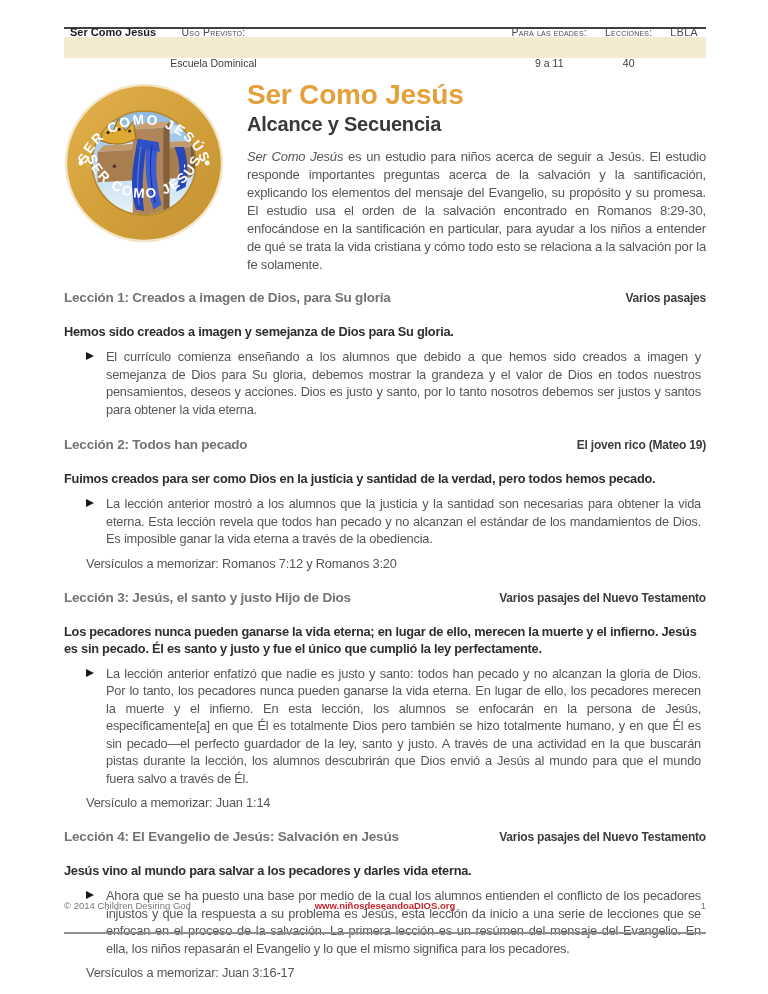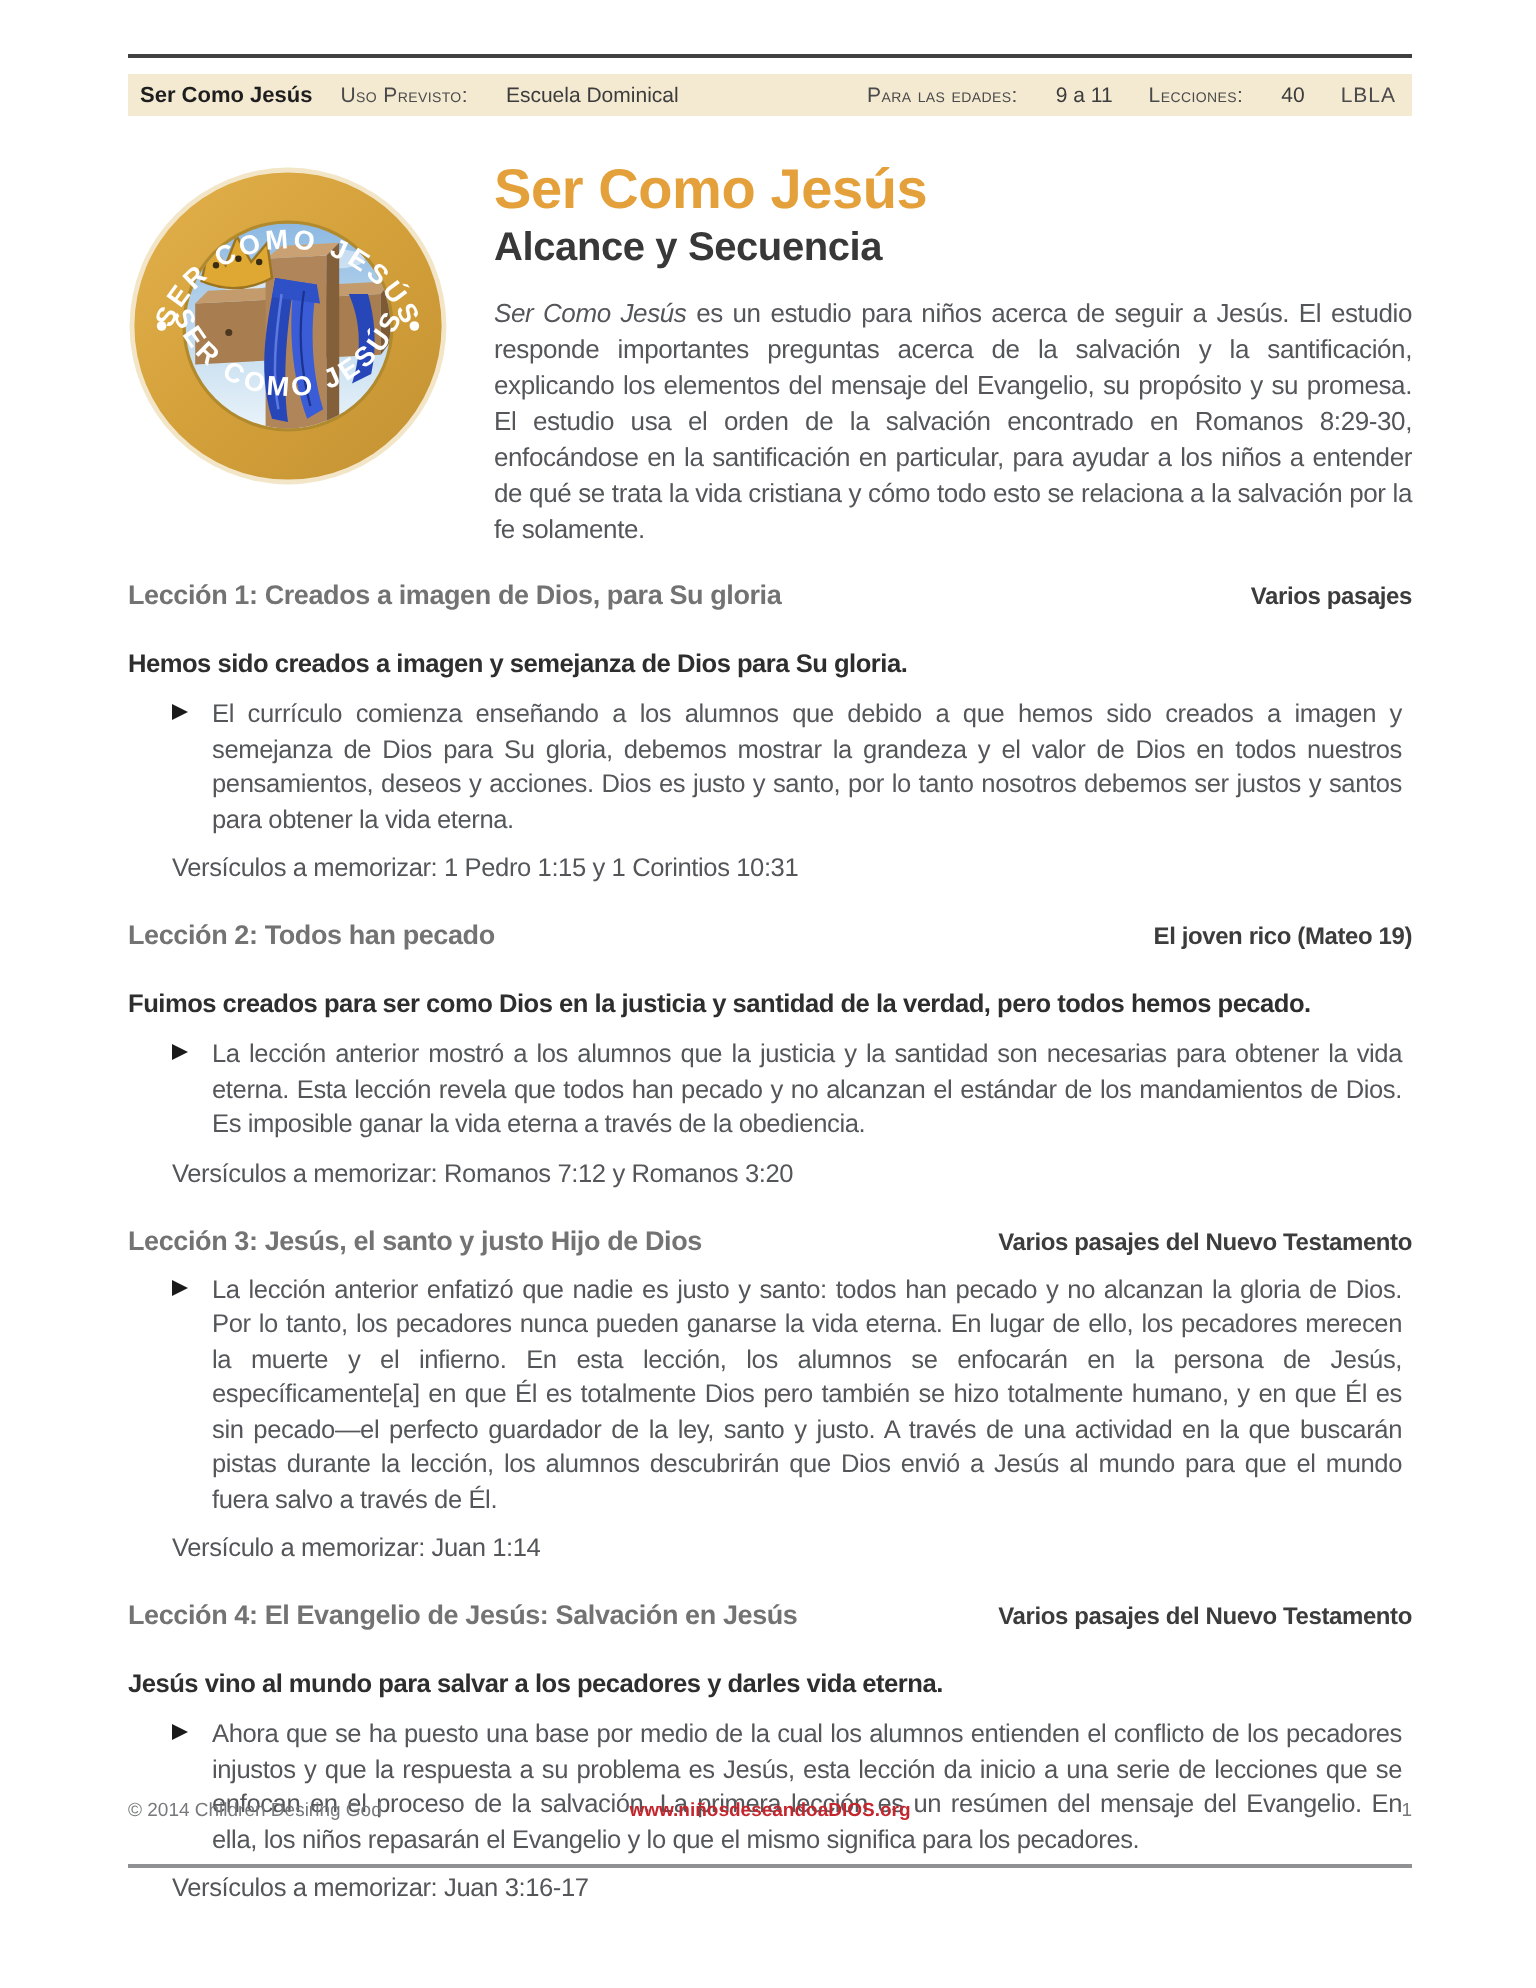--- a/index.html
+++ b/index.html
@@ -19,21 +19,21 @@
     position: absolute; left: 64px; right: 62px; top: 37px;
     height: 21px; background: #f4ead2;
     display: flex; align-items: center;
     padding: 0 8px 0 6px;
     font-size: 10.5px; color: #3c3c3c;
   }
   .header-left { display:flex; align-items:baseline; gap:14px; flex:1; }
   .brand { font-weight: bold; color:#1e1e1e; font-size: 11px; }
   .sc-label { font-variant: small-caps; letter-spacing: .2px; color:#4a4a4a; }
   .header-right { display:flex; align-items:baseline; gap:18px; }
-  .pair { display:flex; align-items:center; gap:19px; }
+  .pair { display:flex; align-items:center; gap:19px;flex-direction:column; }
   .pair .val { color:#3c3c3c; }
   .lbla { letter-spacing:.5px; color:#4a4a4a; }
 
   .intro-row {
     position:absolute; left:64px; top:80px; width:642px;
     display:flex;
   }
   .logo-wrap { width:166px; flex:0 0 166px; padding-top:3px; }
   .intro-col { margin-left: 17px; width: 459px; }
   .doc-title {
@@ -212,41 +212,41 @@
     <div class="lesson">
       <div class="lesson-head">
         <span class="lesson-title">Lección 1: Creados a imagen de Dios, para Su gloria</span>
         <span class="lesson-ref">Varios pasajes</span>
       </div>
       <div class="lesson-summary">Hemos sido creados a imagen y semejanza de Dios para Su gloria.</div>
       <div class="lesson-bullet">
         <span class="arrow-icon"></span>
         <span class="bullet-text">El currículo comienza enseñando a los alumnos que debido a que hemos sido creados a imagen y semejanza de Dios para Su gloria, debemos mostrar la grandeza y el valor de Dios en todos nuestros pensamientos, deseos y acciones. Dios es justo y santo, por lo tanto nosotros debemos ser justos y santos para obtener la vida eterna.</span>
       </div>
-      <div class="memory">Versículos a memorizar: 1 Pedro 1:15 y 1 Corintios 10:31</div>
     </div>
 
     <div class="lesson">
       <div class="lesson-head">
         <span class="lesson-title">Lección 2: Todos han pecado</span>
         <span class="lesson-ref">El joven rico (Mateo 19)</span>
       </div>
       <div class="lesson-summary">Fuimos creados para ser como Dios en la justicia y santidad de la verdad, pero todos hemos pecado.</div>
       <div class="lesson-bullet">
         <span class="arrow-icon"></span>
         <span class="bullet-text">La lección anterior mostró a los alumnos que la justicia y la santidad son necesarias para obtener la vida eterna. Esta lección revela que todos han pecado y no alcanzan el estándar de los mandamientos de Dios. Es imposible ganar la vida eterna a través de la obediencia.</span>
       </div>
       <div class="memory">Versículos a memorizar: Romanos 7:12 y Romanos 3:20</div>
     </div>
 
     <div class="lesson">
       <div class="lesson-head">
         <span class="lesson-title">Lección 3: Jesús, el santo y justo Hijo de Dios</span>
         <span class="lesson-ref">Varios pasajes del Nuevo Testamento</span>
       </div>
+      <div class="lesson-summary">Los pecadores nunca pueden ganarse la vida eterna; en lugar de ello, merecen la muerte y el infierno. Jesús es sin pecado. Él es santo y justo y fue el único que cumplió la ley perfectamente.</div>
       <div class="lesson-bullet">
         <span class="arrow-icon"></span>
         <span class="bullet-text">La lección anterior enfatizó que nadie es justo y santo: todos han pecado y no alcanzan la gloria de Dios. Por lo tanto, los pecadores nunca pueden ganarse la vida eterna. En lugar de ello, los pecadores merecen la muerte y el infierno. En esta lección, los alumnos se enfocarán en la persona de Jesús, específicamente[a] en que Él es totalmente Dios pero también se hizo totalmente humano, y en que Él es sin pecado—el perfecto guardador de la ley, santo y justo. A través de una actividad en la que buscarán pistas durante la lección, los alumnos descubrirán que Dios envió a Jesús al mundo para que el mundo fuera salvo a través de Él.</span>
       </div>
       <div class="memory">Versículo a memorizar: Juan 1:14</div>
     </div>
 
     <div class="lesson">
       <div class="lesson-head">
         <span class="lesson-title">Lección 4: El Evangelio de Jesús: Salvación en Jesús</span>

